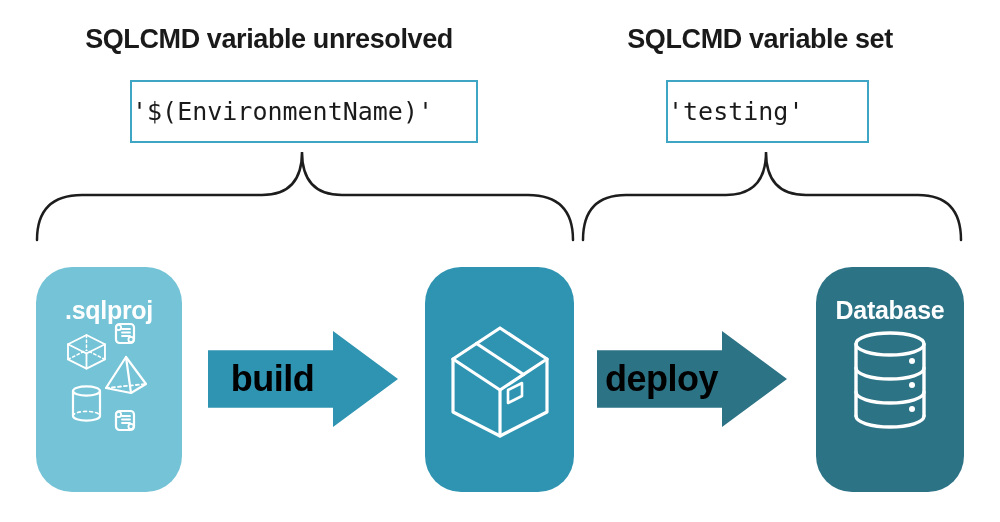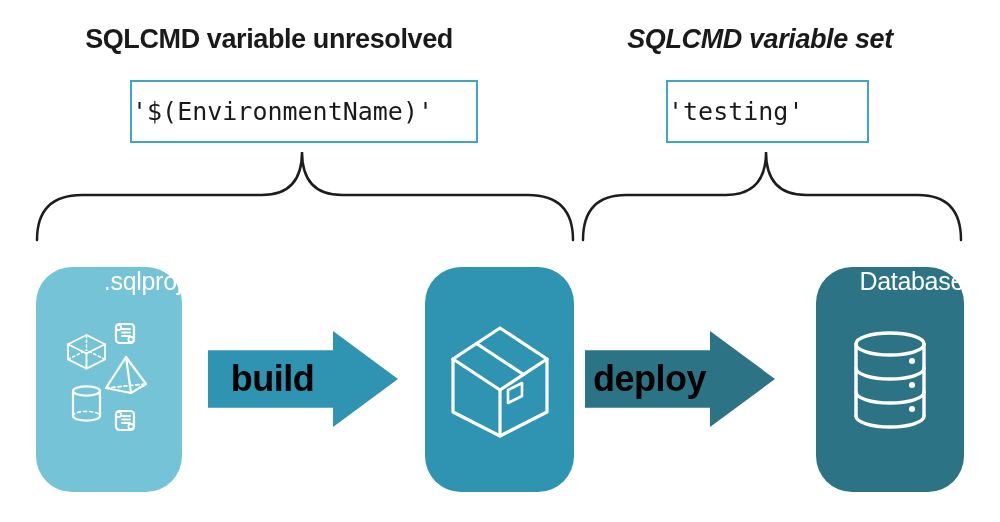--- a/index.html
+++ b/index.html
@@ -6,52 +6,52 @@
   .canvas{
     position:relative;width:1000px;height:497px;background:#ffffff;overflow:hidden;
     font-family:"Liberation Sans",sans-serif;
     padding-left:39px;
   }
   .heading{
     position:absolute;top:24px;text-align:center;
     font-size:27px;font-weight:700;letter-spacing:-0.4px;color:#1a1a1a;
   }
   .heading-left{left:49px;width:440px;}
-  .heading-right{left:540px;width:440px;font-style:italic;}
+  .heading-right{left:540px;width:440px;}
   .codebox{
     position:absolute;top:80px;height:63px;box-sizing:border-box;
     border:2.5px solid #3EA6C4;background:#ffffff;
     display:flex;align-items:center;justify-content:flex-start;
   }
   .codebox-left{left:130px;width:348px;}
   .codebox-right{left:666px;width:203px;}
   .code{
     font-family:"DejaVu Sans Mono",monospace;font-size:25px;color:#1a1a1a;white-space:pre;
   }
   .braces{position:absolute;left:0;top:0;}
   .node{
     position:absolute;top:267px;height:225px;border-radius:36px;
   }
   .node-sqlproj{left:36px;width:146px;background:#74C3D6;}
   .node-dacpac{left:425px;width:149px;background:#2E94B2;}
   .node-database{left:816px;width:148px;background:#2D7386;}
   .node-title{
-    margin-top:0;text-align:right;color:#ffffff;
-    font-size:25px;font-weight:400;letter-spacing:-0.3px;
+    margin-top:29px;text-align:center;color:#ffffff;
+    font-size:25px;font-weight:700;letter-spacing:-0.3px;
   }
   .node-icon{position:absolute;left:50%;transform:translateX(-50%);}
   .icon-sqlproj{top:55px;}
   .icon-package{top:59px;}
   .icon-database{top:64px;}
   .arrow{
     position:absolute;top:331px;width:190px;height:96px;
     clip-path:polygon(0% 20%,65.8% 20%,65.8% 0%,100% 50%,65.8% 100%,65.8% 80%,0% 80%);
   }
   .arrow-build{left:208px;background:#2E94B2;}
-  .arrow-deploy{left:585px;background:#2D7386;}
+  .arrow-deploy{left:597px;background:#2D7386;}
   .arrow-label{
     position:absolute;left:0;top:50%;transform:translateY(-50%);
     width:68%;text-align:center;color:#000000;
     font-size:36px;font-weight:700;letter-spacing:-0.5px;
   }
 </style>
 </head>
 <body>
 
 <div class="canvas">

